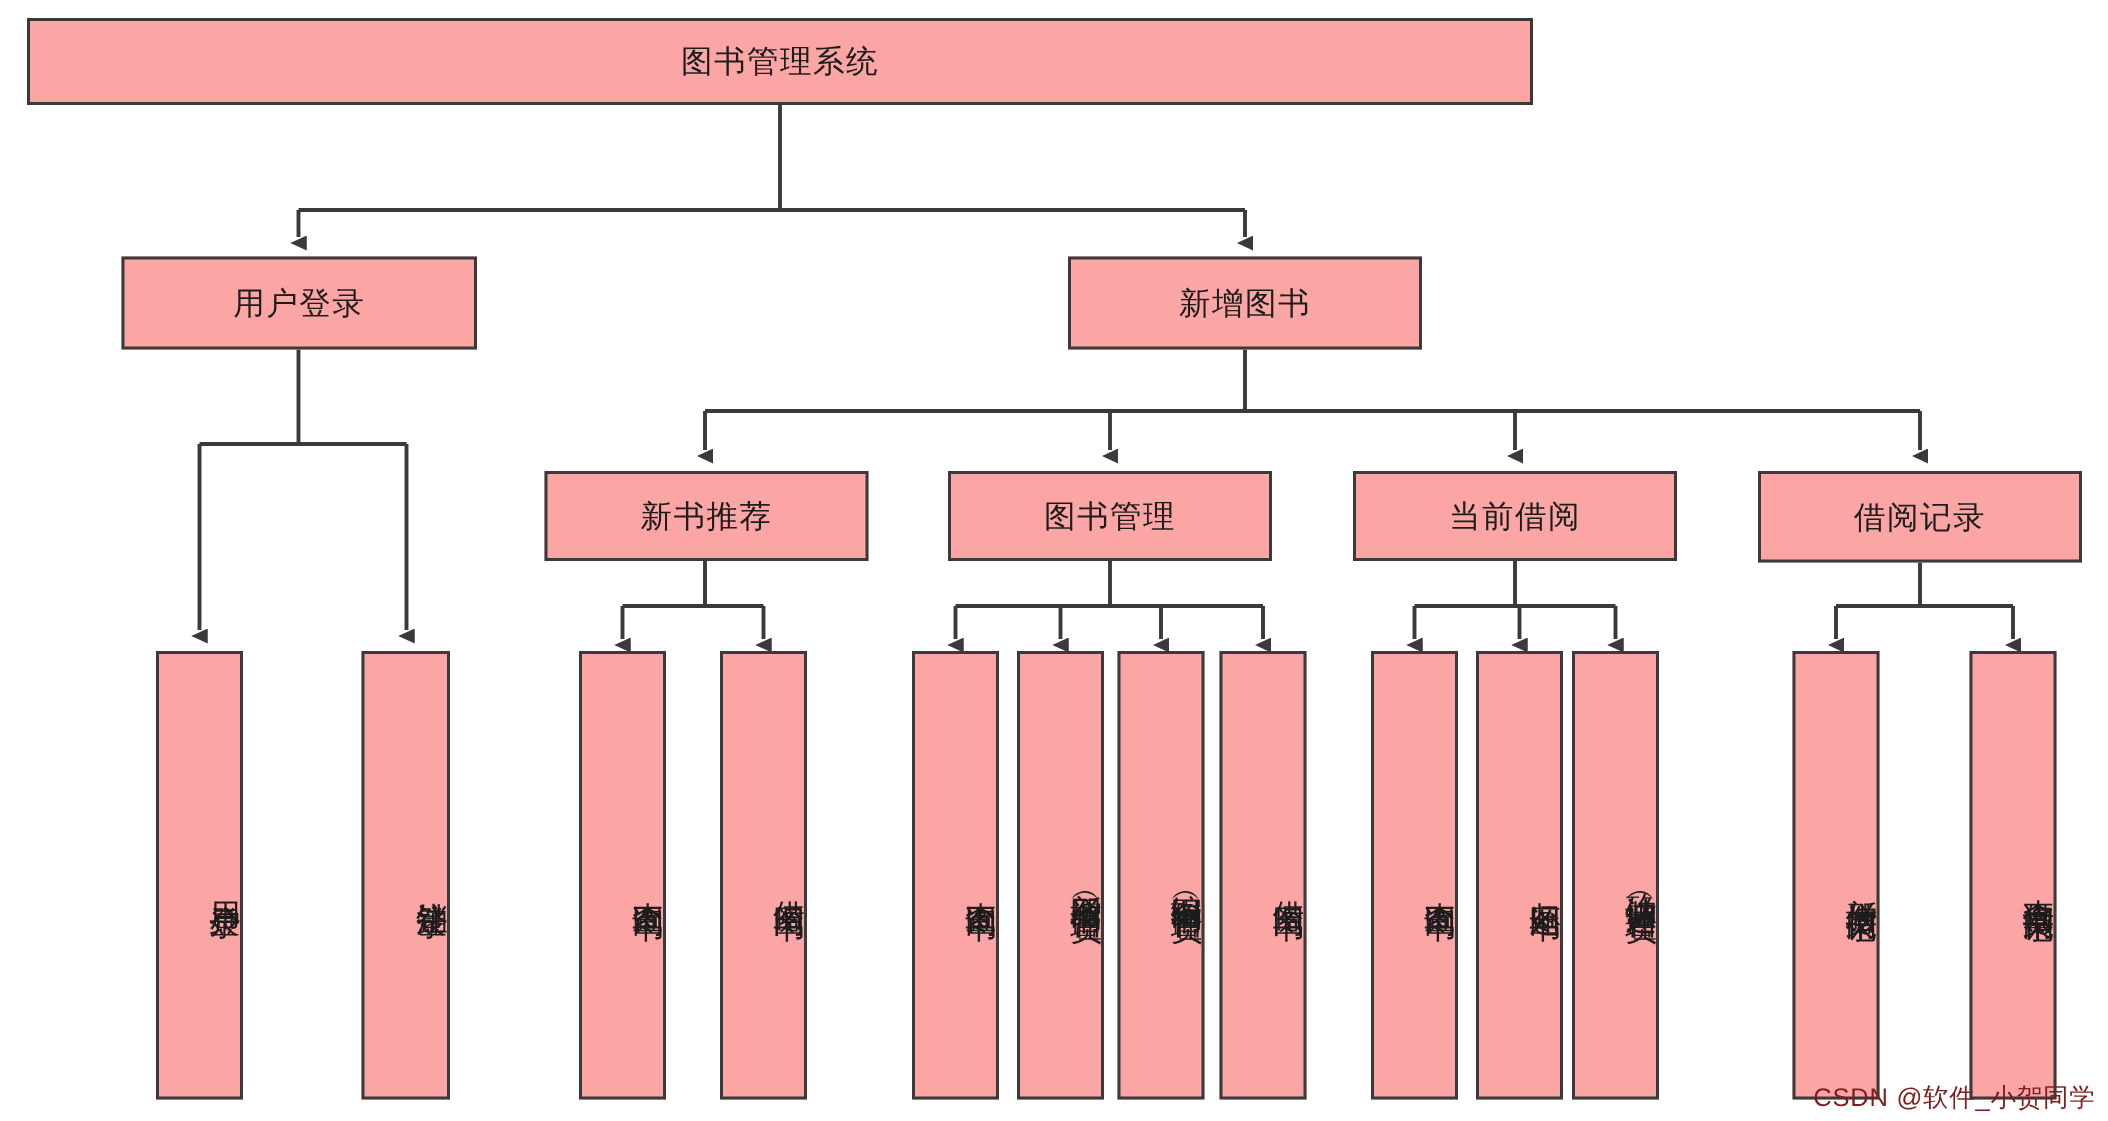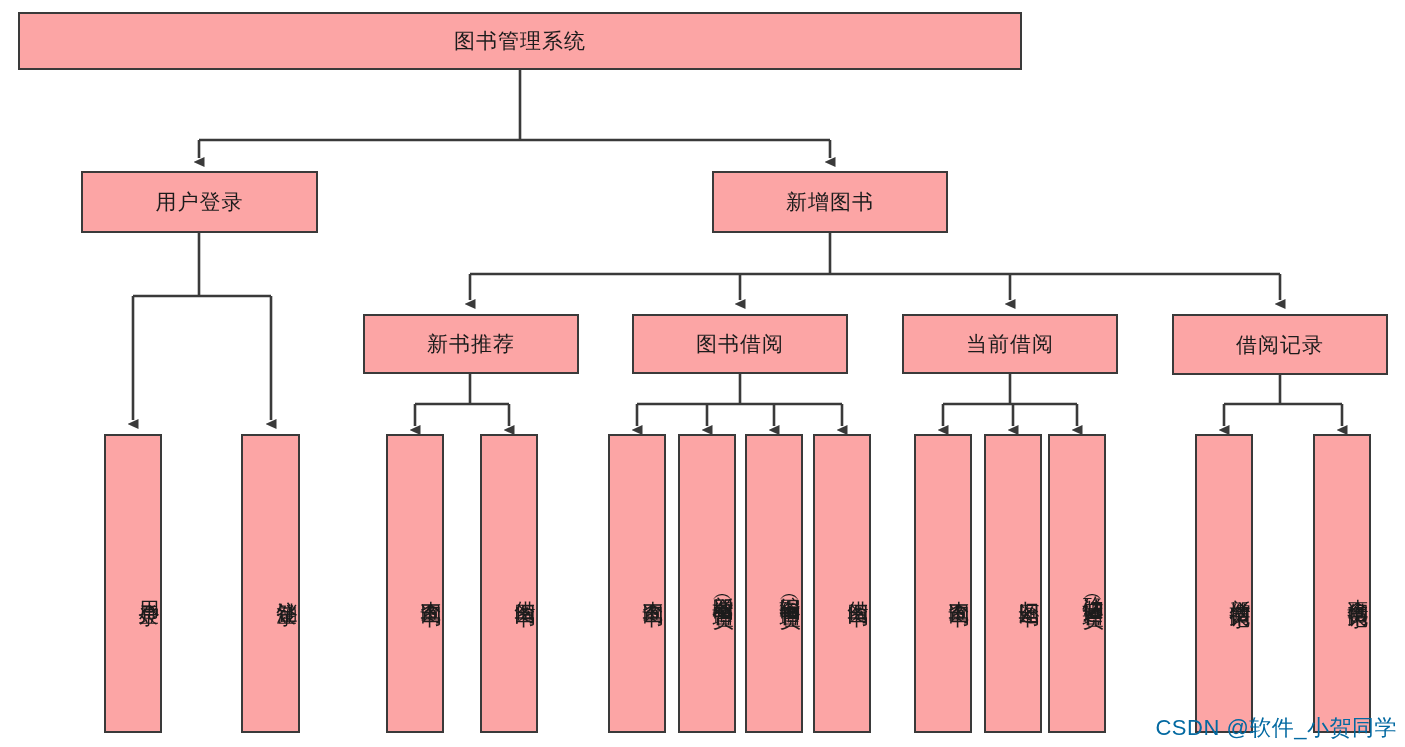--- a/index.html
+++ b/index.html
@@ -56,22 +56,22 @@
   }
   .node-v .vlabel {
     writing-mode: vertical-rl;
     text-orientation: upright;
     white-space: nowrap;
   }
   #watermark {
     position: absolute;
     right: 8px;
     bottom: 4px;
-    font-size: 22px;
-    color: #0369a1;
+    font-size: 17px;
+    color: #7f1d1d;
     letter-spacing: 0.5px;
     white-space: nowrap;
     pointer-events: none;
   }
 </style>
 </head>
 <body>
 
 <div id="diagram-root">
 
@@ -136,21 +136,21 @@
     <span>用户登录</span>
   </div>
   <div class="node node-h" style="left:712px; top:171px; width:236px; height:62px;">
     <span>新增图书</span>
   </div>
 
   <div class="node node-h" style="left:363px; top:314px; width:216px; height:60px;">
     <span>新书推荐</span>
   </div>
   <div class="node node-h" style="left:632px; top:314px; width:216px; height:60px;">
-    <span>图书借阅</span>
+    <span>图书管理</span>
   </div>
   <div class="node node-h" style="left:902px; top:314px; width:216px; height:60px;">
     <span>当前借阅</span>
   </div>
   <div class="node node-h" style="left:1172px; top:314px; width:216px; height:61px;">
     <span>借阅记录</span>
   </div>
 
   <div class="node node-v" style="left:104px; top:434px; width:58px; height:299px;">
     <span class="vlabel">用户登录</span>

